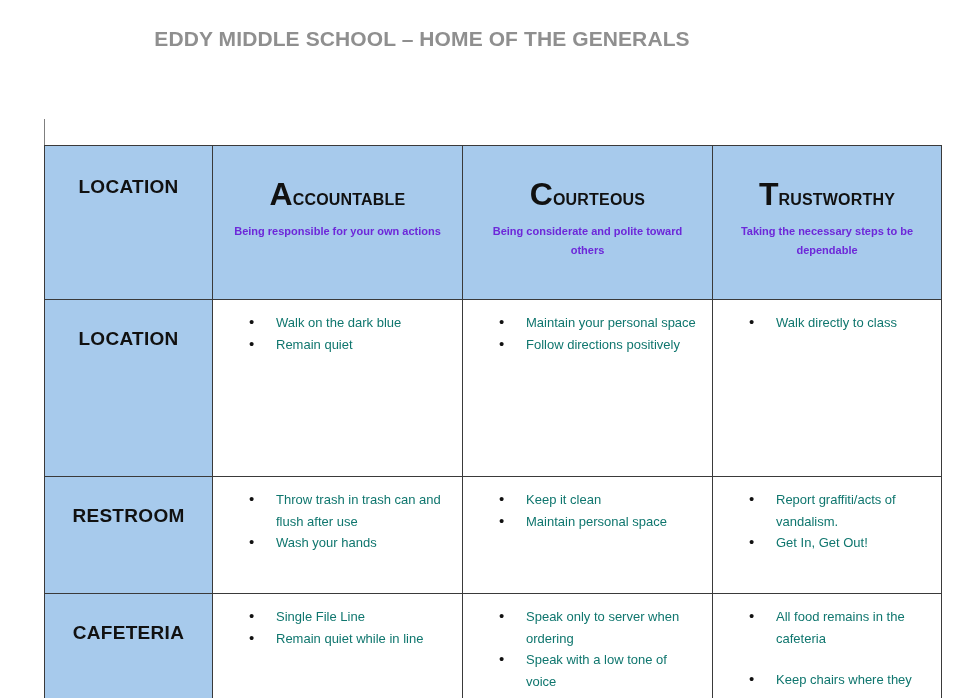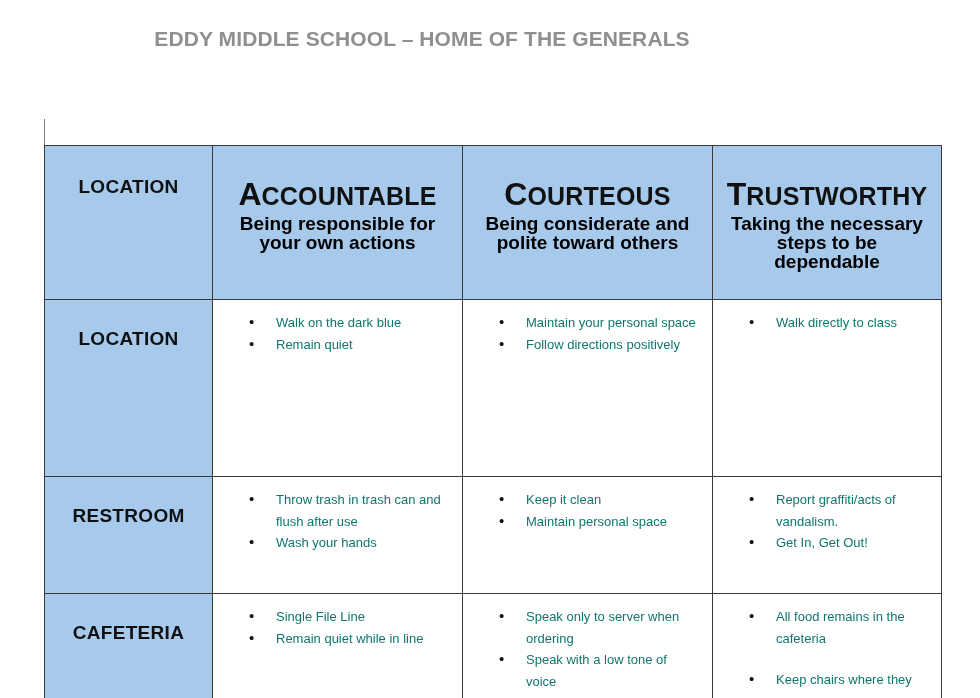--- a/index.html
+++ b/index.html
@@ -87,30 +87,30 @@
     font-weight: bold;
     color: #111;
     margin-top: 20px;
     line-height: 1;
     white-space: nowrap;
   }
   .hdr-word .cap {
     font-size: 32px;
   }
   .hdr-word .rest {
-    font-size: 25px;
+    font-size: 16px;
     letter-spacing: 0.2px;
   }
   .hdr-sub {
     display: block;
     font-weight: bold;
-    font-size: 19px;
-    color: #000000;
+    font-size: 11px;
+    color: #6d28d9;
     line-height: 19px;
-    margin-top: 4px;
+    margin-top: 12px;
   }
 
   
   .row-loc {
     text-align: center;
   }
   .row-loc .loc-label {
     display: block;
     font-weight: bold;
     font-size: 19px;

